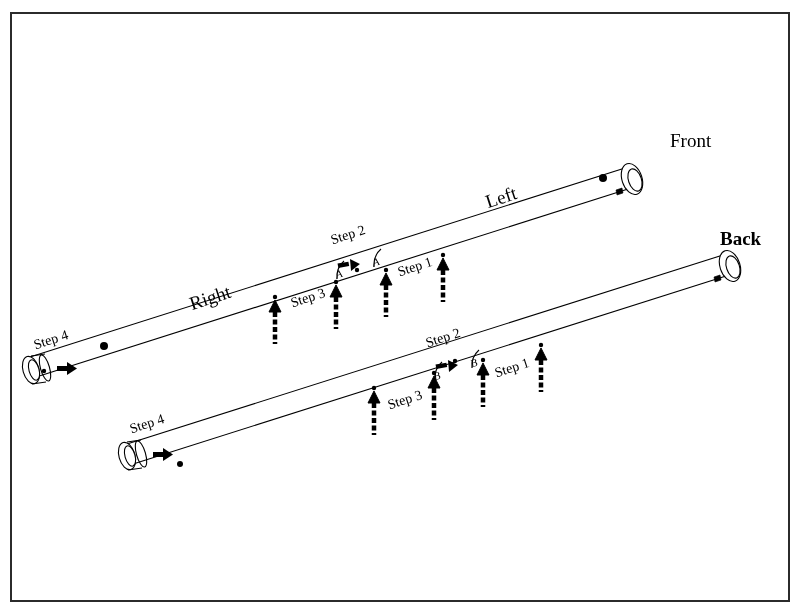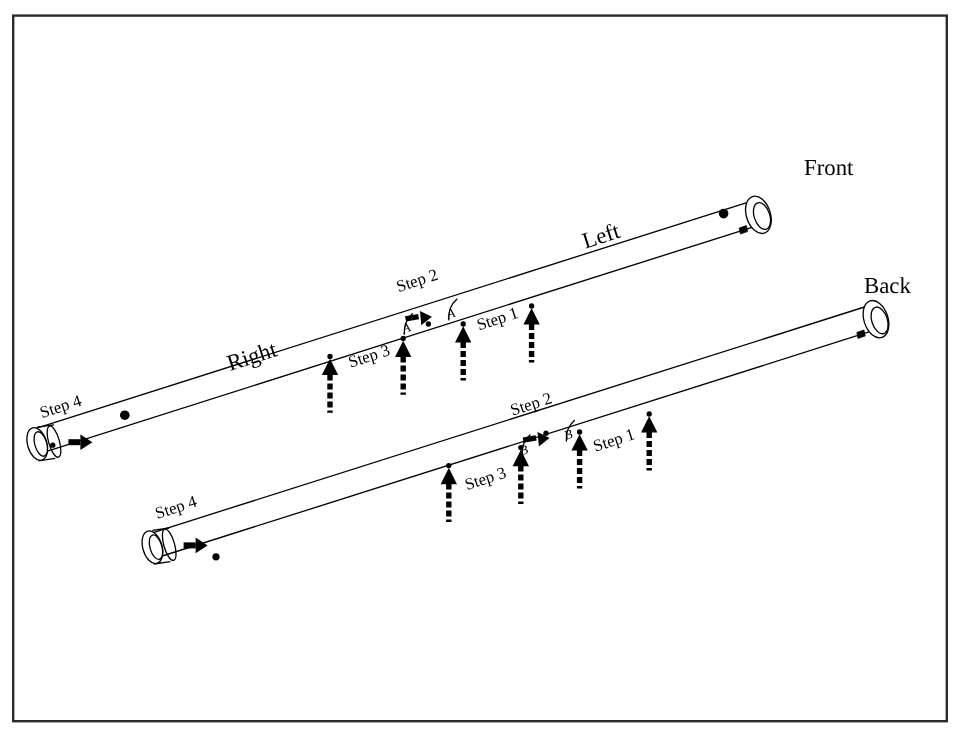--- a/index.html
+++ b/index.html
@@ -134,21 +134,21 @@
       <path d="M 67 362 L 77 368.5 L 67 375 Z"></path>
     </g>
     <g>
       <rect x="153" y="452" width="10" height="5"></rect>
       <path d="M 163 448 L 173 454.5 L 163 461 Z"></path>
     </g>
   </g>
 </svg>
 
 <div class="lbl big" style="left:636px;top:131px;margin-left:34px;">Front</div>
-<div class="lbl big" style="left:720px;top:229px;">Back</div>
+<div class="lbl big" style="left:720px;top:229px;font-weight:bold;">Back</div>
 <div class="lbl big" style="left:483px;top:193px;transform:rotate(-18deg);">Left</div>
 <div class="lbl big" style="left:187px;top:295px;transform:rotate(-18deg);">Right</div>
 
 <div class="lbl step" style="left:396px;top:266px;transform:rotate(-18deg);">Step 1</div>
 <div class="lbl step" style="left:329px;top:234px;transform:rotate(-18deg);">Step 2</div>
 <div class="lbl step" style="left:289px;top:297px;transform:rotate(-18deg);">Step 3</div>
 <div class="lbl step" style="left:32px;top:339px;transform:rotate(-18deg);">Step 4</div>
 
 <div class="lbl step" style="left:493px;top:367px;transform:rotate(-18deg);">Step 1</div>
 <div class="lbl step" style="left:424px;top:337px;transform:rotate(-18deg);">Step 2</div>

